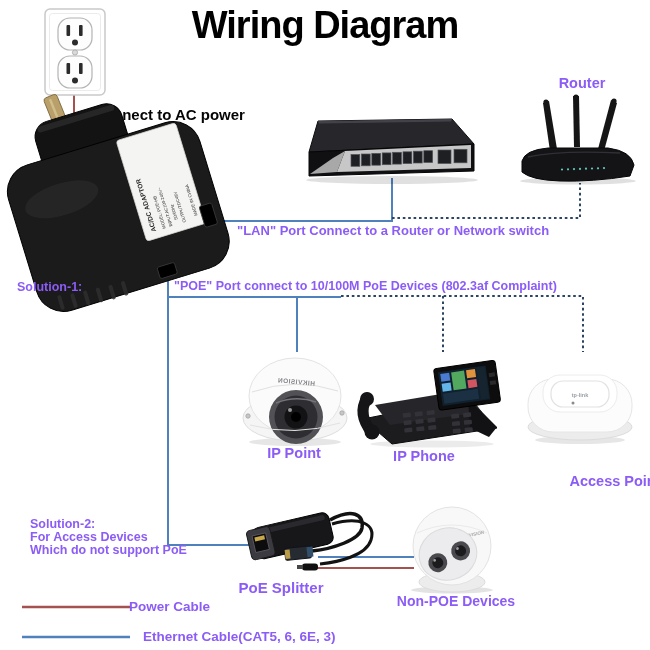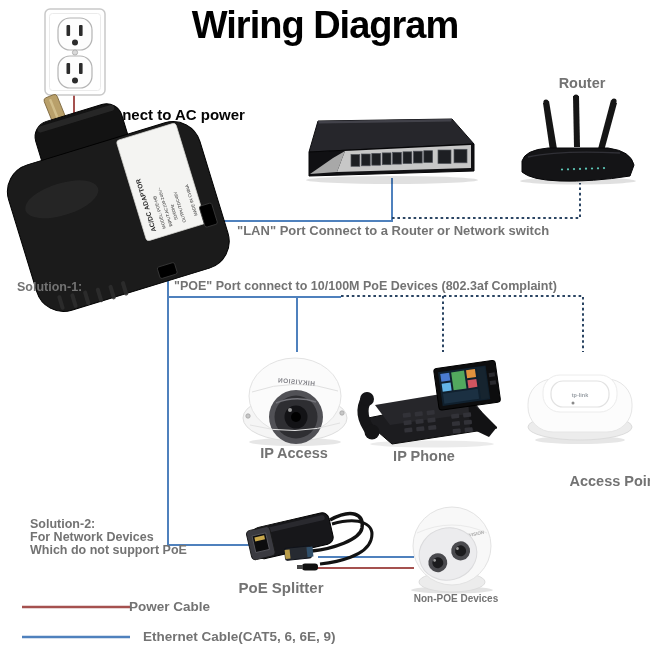--- a/index.html
+++ b/index.html
@@ -1,19 +1,19 @@
 <!DOCTYPE html>
 <html><head>
 <meta charset="utf-8">
 <style>
   html,body{margin:0;padding:0;background:#fff;}
   .stage{position:relative;width:650px;height:650px;background:#ffffff;overflow:hidden;
          font-family:"Liberation Sans", sans-serif;color:#050505;}
   .stage svg{position:absolute;left:0;top:0;z-index:1;}
-  .txt{position:absolute;z-index:2;font-weight:700;color:#737373;white-space:nowrap;}
+  .txt{position:absolute;z-index:2;font-weight:700;color:#8b5cf6;white-space:nowrap;}
   .txt-under{position:absolute;z-index:0;font-weight:700;color:#050505;white-space:nowrap;}
   .title{left:0;top:4px;width:650px;text-align:center;font-size:38px;letter-spacing:-1px;color:#000;}
   .ctr{transform:translateX(-50%);}
   .dev-label{font-size:14.5px;}
   .note{font-size:13px;}
   .small-note{font-size:12.5px;line-height:13.4px;}
   .legend-label{font-size:13.5px;}
 </style>
 </head>
 <body>
@@ -254,25 +254,25 @@
 
   <div class="txt note" style="left:237px;top:223px;">"LAN" Port Connect to a Router or Network switch</div>
   <div class="txt note" style="left:174px;top:279px;font-size:12.5px;">"POE" Port connect to 10/100M PoE Devices (802.3af Complaint)</div>
 
   <div class="txt small-note" style="left:17px;top:281px;">
     <div>Solution-1:</div>
   </div>
 
   <div class="txt small-note" style="left:30px;top:518px;line-height:12.8px;">
     <div>Solution-2:</div>
-    <div>For Network Devices</div>
+    <div>For Access Devices</div>
     <div>Which do not support PoE</div>
   </div>
 
-  <div class="txt dev-label ctr" style="left:294px;top:445px;">IP Access</div>
+  <div class="txt dev-label ctr" style="left:294px;top:445px;">IP Point</div>
   <div class="txt dev-label ctr" style="left:424px;top:448px;">IP Phone</div>
   <div class="txt dev-label ctr" style="left:615px;top:448px;margin-top:25px;">Access Point</div>
   <div class="txt dev-label ctr" style="left:281px;top:579px;font-size:15px;">PoE Splitter</div>
-  <div class="txt dev-label ctr" style="left:456px;top:593px;font-size:10px;text-align:right;">Non-POE Devices</div>
+  <div class="txt dev-label ctr" style="left:456px;top:593px;font-size:14px;text-align:right;">Non-POE Devices</div>
 
   <div class="txt legend-label" style="left:129px;top:599px;">Power Cable</div>
-  <div class="txt legend-label" style="left:143px;top:629px;">Ethernet Cable(CAT5, 6, 6E, 9)</div>
+  <div class="txt legend-label" style="left:143px;top:629px;">Ethernet Cable(CAT5, 6, 6E, 3)</div>
 </div>
 
 </body></html>

